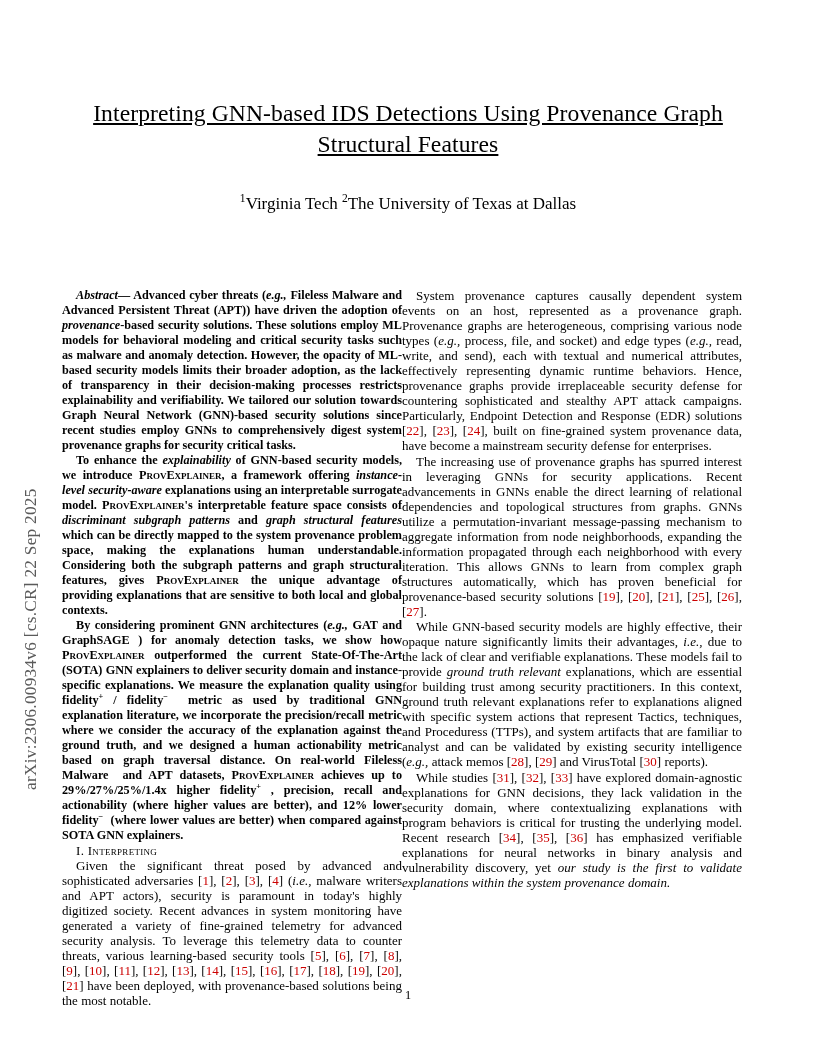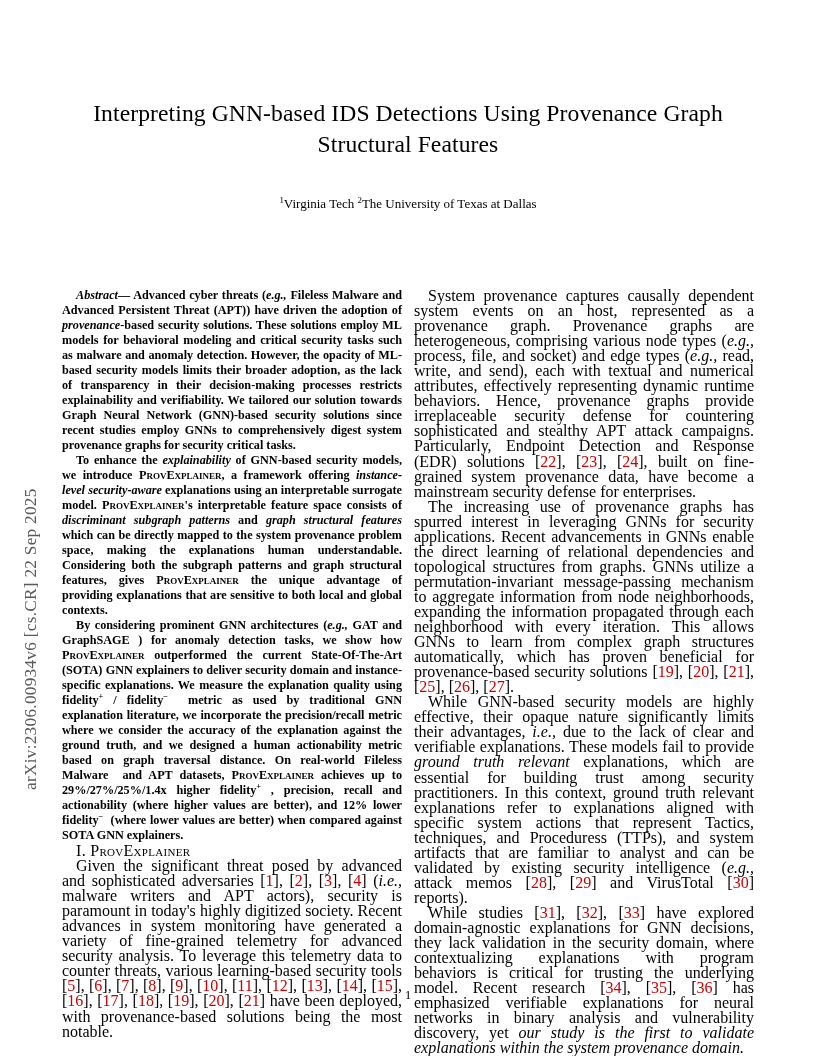--- a/index.html
+++ b/index.html
@@ -42,53 +42,54 @@
     top: 98px;
     width: 640px;
     text-align: center;
   }
   .paper-title {
     font-size: 23.6px;
     line-height: 31px;
     font-weight: normal;
     margin: 0;
     letter-spacing: 0.1px;
+    text-decoration: underline;
   }
   .authors {
     margin-top: 33px;
     font-size: 15.4px;
     line-height: 23px;
     letter-spacing: 0.05px;
   }
   .affiliations {
     margin-top: 16px;
-    font-size: 13px;
+    font-size: 17px;
     line-height: 21px;
   }
   sup {
     font-size: 0.68em;
     vertical-align: super;
     line-height: 0;
   }
 
   
   .columns {
     position: absolute;
     left: 62px;
     top: 288px;
     width: 692px;
     display: flex;
-    gap: 12px;
+    gap: 0;
   }
   .col {
     width: 340px;
   }
   .col p {
     margin: 0;
-    font-size: 16px;
+    font-size: 13px;
     line-height: 15.05px;
     text-align: justify;
     text-justify: inter-word;
     text-indent: 14px;
     hyphens: auto;
   }
 
   .abstract p {
     font-weight: bold;
     font-size: 12.2px;
@@ -140,21 +141,21 @@
     <div class="col">
 
       <div class="abstract">
         <p class="lead"><span class="it">Abstract</span>— Advanced cyber threats (<span class="it">e.g.,</span> Fileless Malware and Advanced Persistent Threat (APT)) have driven the adoption of <span class="it">provenance</span>-based security solutions. These solutions employ ML models for behavioral modeling and critical security tasks such as malware and anomaly detection. However, the opacity of ML-based security models limits their broader adoption, as the lack of transparency in their decision-making processes restricts explainability and verifiability. We tailored our solution towards Graph Neural Network (GNN)-based security solutions since recent studies employ GNNs to comprehensively digest system provenance graphs for security critical tasks.</p>
 
         <p>To enhance the <span class="it">explainability</span> of GNN-based security models, we introduce <span class="sc">ProvExplainer</span>, a framework offering <span class="it">instance-level security-aware</span> explanations using an interpretable surrogate model. <span class="sc">ProvExplainer</span>'s interpretable feature space consists of <span class="it">discriminant subgraph patterns</span> and <span class="it">graph structural features</span> which can be directly mapped to the system provenance problem space, making the explanations human understandable. Considering both the subgraph patterns and graph structural features, gives <span class="sc">ProvExplainer</span> the unique advantage of providing explanations that are sensitive to both local and global contexts.</p>
 
         <p>By considering prominent GNN architectures (<span class="it">e.g.,</span> GAT and GraphSAGE ) for anomaly detection tasks, we show how <span class="sc">ProvExplainer</span> outperformed the current State-Of-The-Art (SOTA) GNN explainers to deliver security domain and instance-specific explanations. We measure the explanation quality using fidelity<sup>+</sup> / fidelity<sup>−</sup> &nbsp;metric as used by traditional GNN explanation literature, we incorporate the precision/recall metric where we consider the accuracy of the explanation against the ground truth, and we designed a human actionability metric based on graph traversal distance. On real-world Fileless Malware &nbsp;and APT datasets, <span class="sc">ProvExplainer</span> achieves up to 29%/27%/25%/1.4x higher fidelity<sup>+</sup> , precision, recall and actionability (where higher values are better), and 12% lower fidelity<sup>−</sup> &nbsp;(where lower values are better) when compared against SOTA GNN explainers.</p>
       </div>
 
-      <p class="sec-head">I. ProvExplainer</p>
+      <p class="sec-head">I. Interpreting</p>
 
       <p>Given the significant threat posed by advanced and sophisticated adversaries [<span class="cite">1</span>], [<span class="cite">2</span>], [<span class="cite">3</span>], [<span class="cite">4</span>] (<span class="it">i.e.,</span> malware writers and APT actors), security is paramount in today's highly digitized society. Recent advances in system monitoring have generated a variety of fine-grained telemetry for advanced security analysis. To leverage this telemetry data to counter threats, various learning-based security tools [<span class="cite">5</span>], [<span class="cite">6</span>], [<span class="cite">7</span>], [<span class="cite">8</span>], [<span class="cite">9</span>], [<span class="cite">10</span>], [<span class="cite">11</span>], [<span class="cite">12</span>], [<span class="cite">13</span>], [<span class="cite">14</span>], [<span class="cite">15</span>], [<span class="cite">16</span>], [<span class="cite">17</span>], [<span class="cite">18</span>], [<span class="cite">19</span>], [<span class="cite">20</span>], [<span class="cite">21</span>] have been deployed, with provenance-based solutions being the most notable.</p>
 
     </div>
 
     <div class="col">
 
       <p>System provenance captures causally dependent system events on an host, represented as a provenance graph. Provenance graphs are heterogeneous, comprising various node types (<span class="it">e.g.,</span> process, file, and socket) and edge types (<span class="it">e.g.,</span> read, write, and send), each with textual and numerical attributes, effectively representing dynamic runtime behaviors. Hence, provenance graphs provide irreplaceable security defense for countering sophisticated and stealthy APT attack campaigns. Particularly, Endpoint Detection and Response (EDR) solutions [<span class="cite">22</span>], [<span class="cite">23</span>], [<span class="cite">24</span>], built on fine-grained system provenance data, have become a mainstream security defense for enterprises.</p>
 
       <p>The increasing use of provenance graphs has spurred interest in leveraging GNNs for security applications. Recent advancements in GNNs enable the direct learning of relational dependencies and topological structures from graphs. GNNs utilize a permutation-invariant message-passing mechanism to aggregate information from node neighborhoods, expanding the information propagated through each neighborhood with every iteration. This allows GNNs to learn from complex graph structures automatically, which has proven beneficial for provenance-based security solutions [<span class="cite">19</span>], [<span class="cite">20</span>], [<span class="cite">21</span>], [<span class="cite">25</span>], [<span class="cite">26</span>], [<span class="cite">27</span>].</p>

